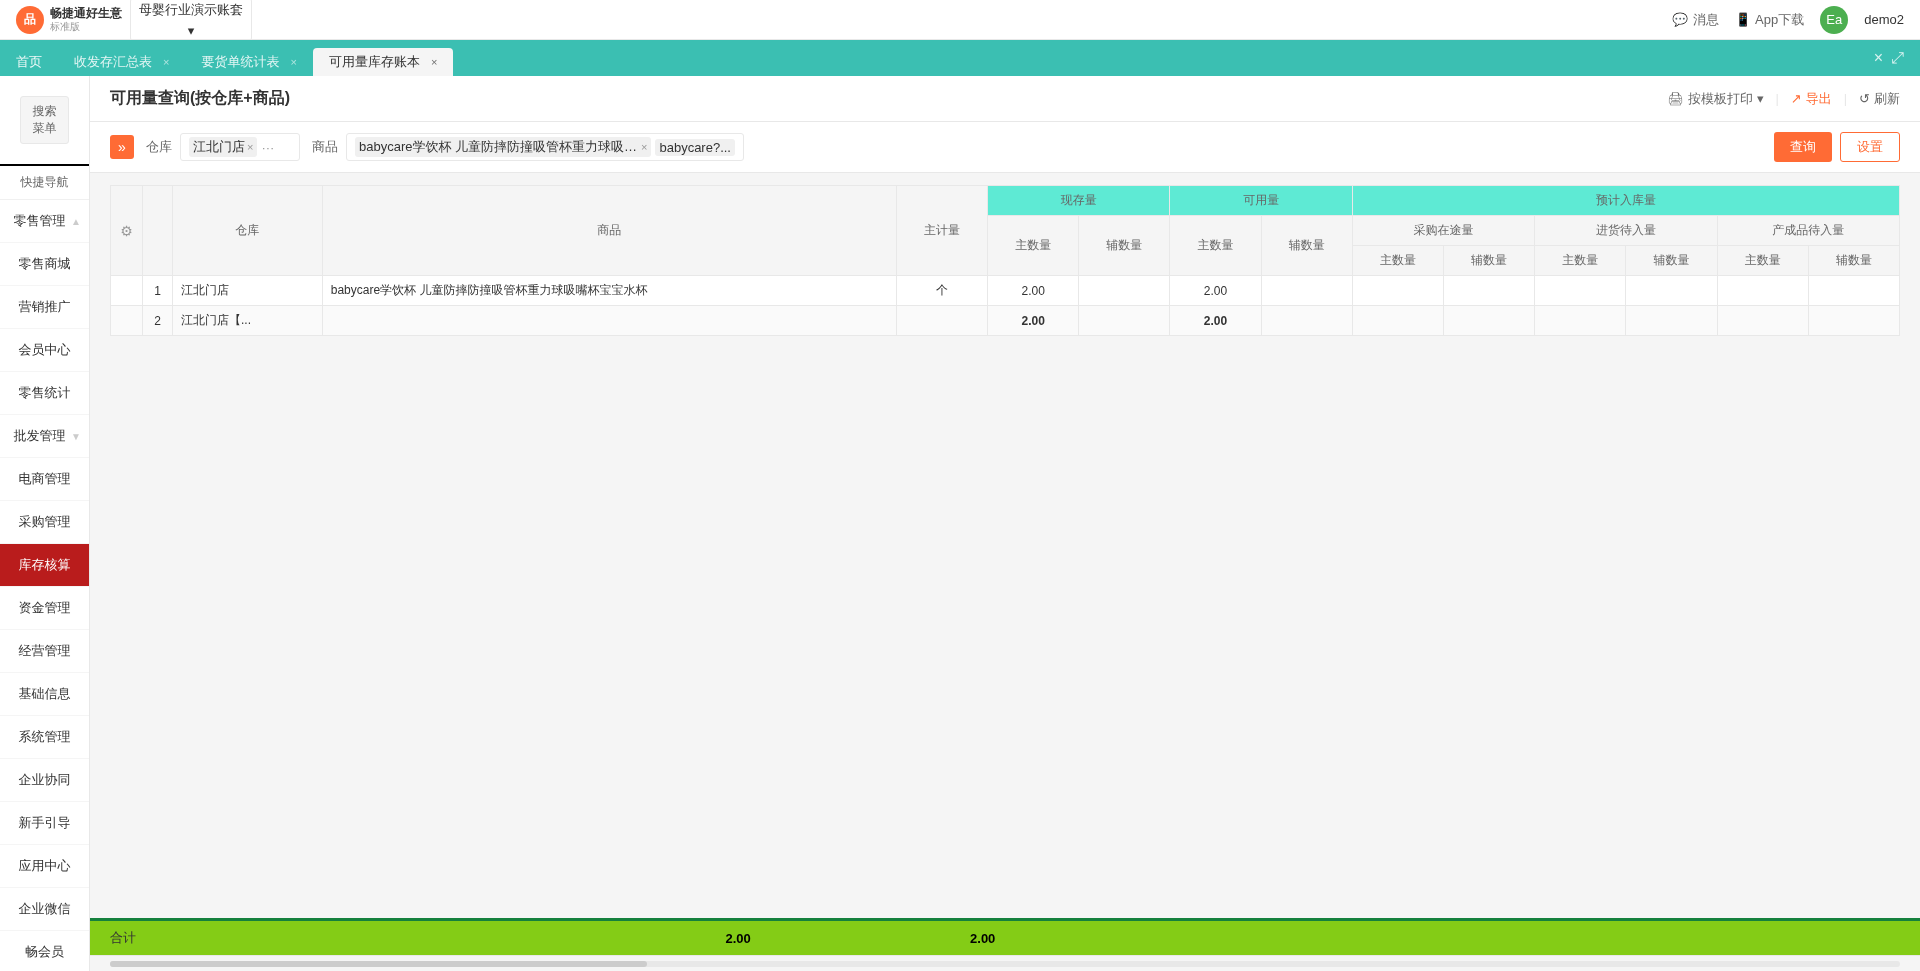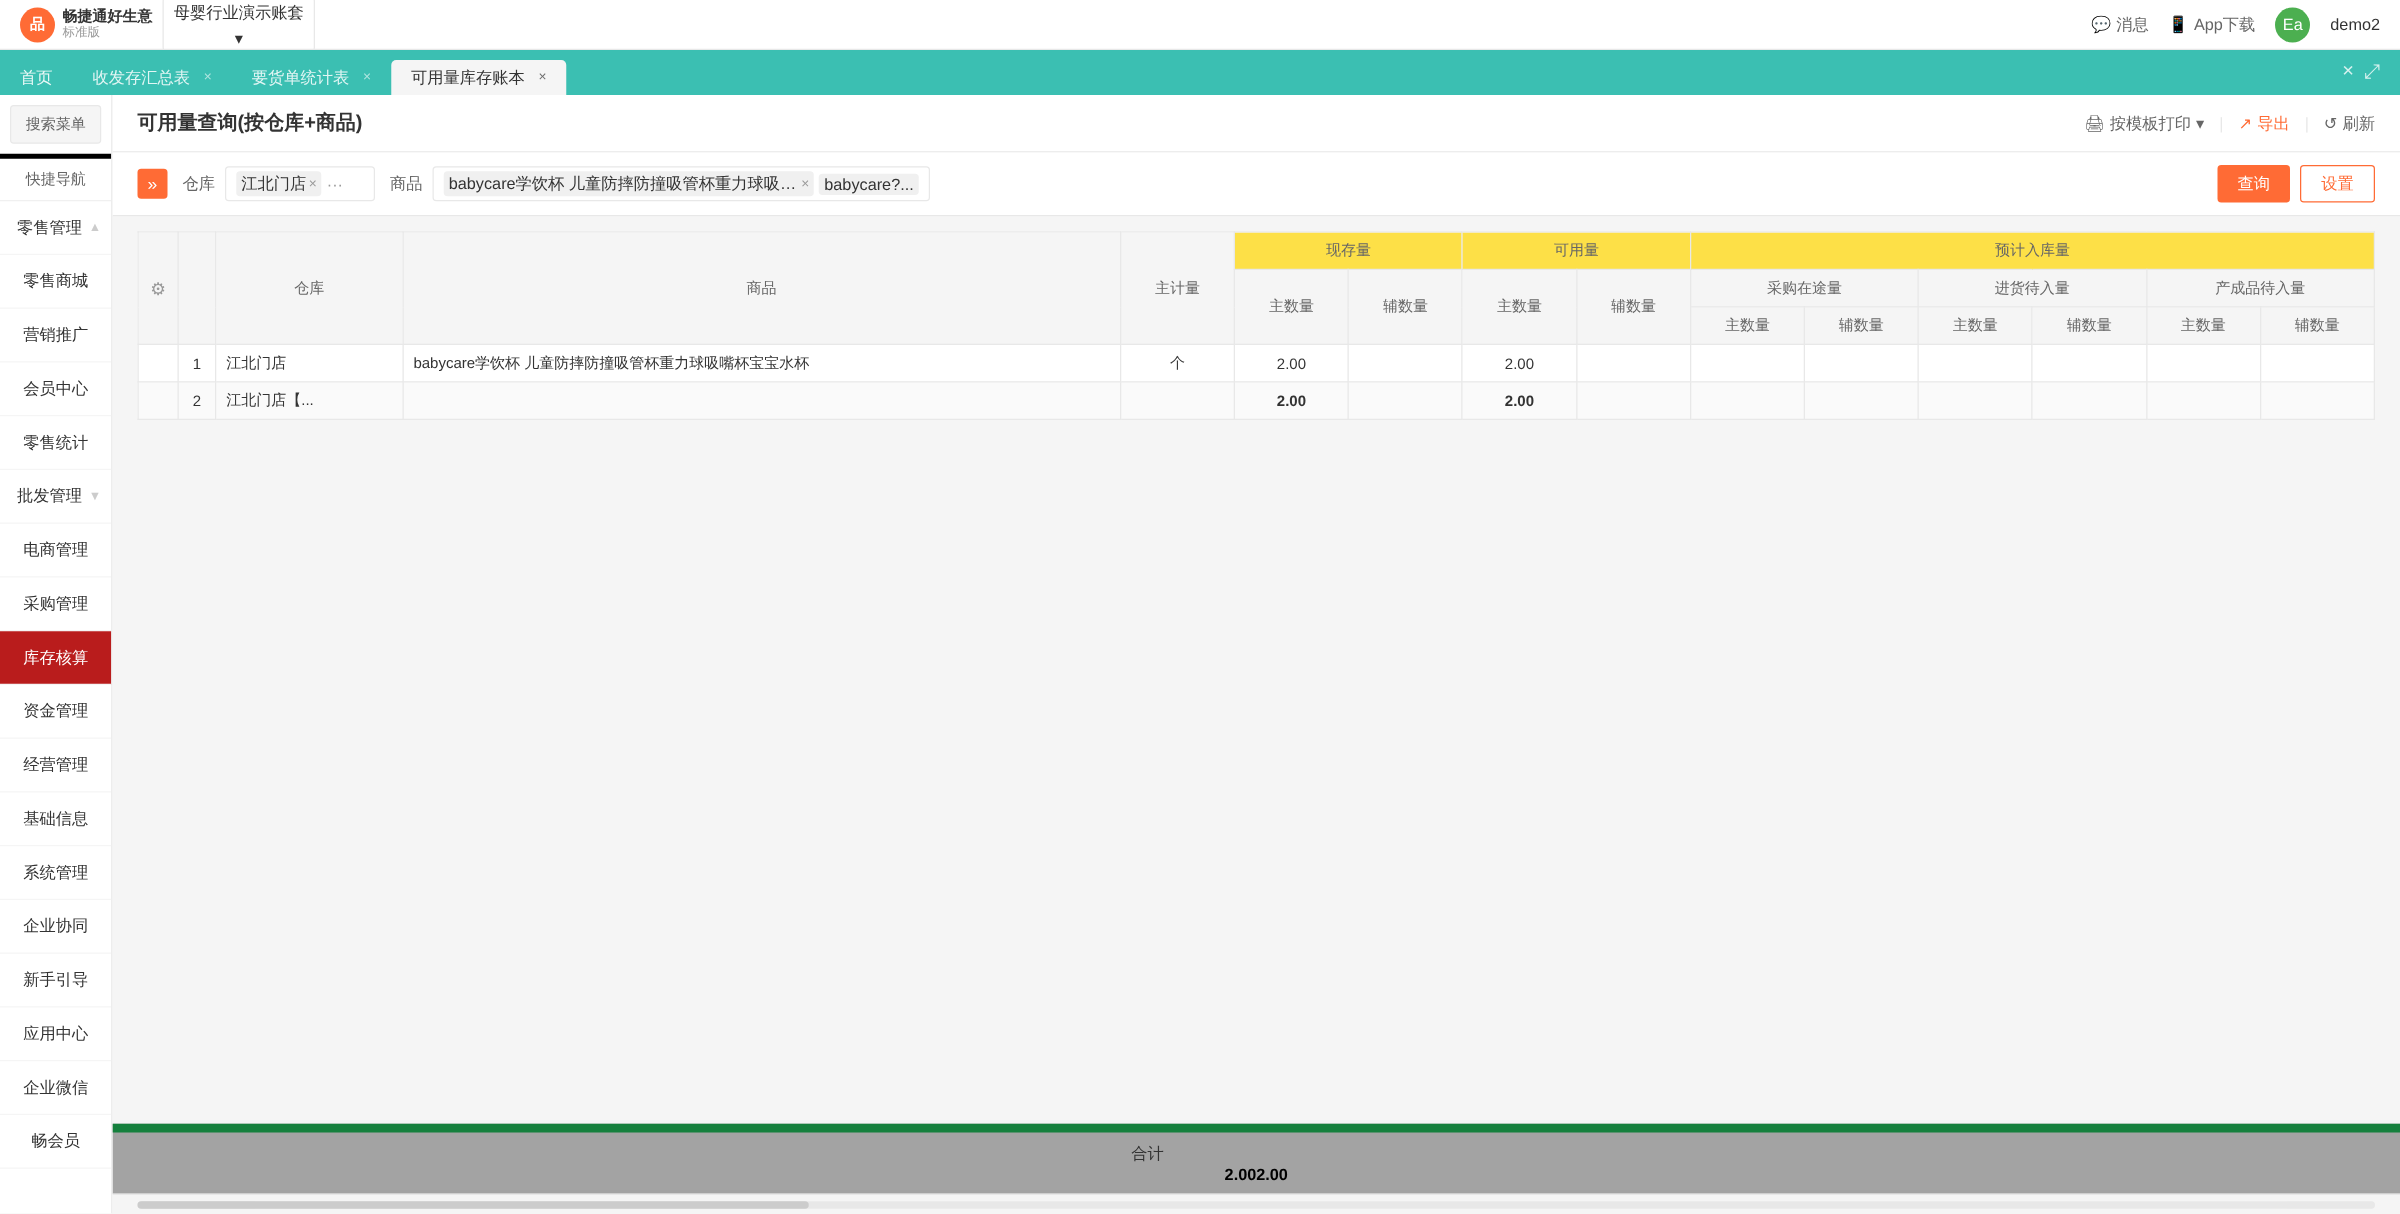--- a/index.html
+++ b/index.html
@@ -65,21 +65,21 @@
     
     .sidebar {
       width: 90px;
       background: #fff;
       border-right: 1px solid #e8e8e8;
       display: flex;
       flex-direction: column;
       flex-shrink: 0;
       overflow-y: auto;
     }
-    .sidebar-search { padding: 8px; border-bottom: 4px solid #000000; }
+    .sidebar-search { padding: 20px; border-bottom: 2px solid #000000; }
     .sidebar-search-btn { width: 100%; padding: 6px; background: #f5f5f5; border: 1px solid #e8e8e8; border-radius: 3px; text-align: center; color: #666; cursor: pointer; font-size: 12px; }
     .sidebar-nav-btn { padding: 8px; border-bottom: 1px solid #f0f0f0; text-align: center; color: #666; font-size: 12px; cursor: pointer; }
     .sidebar-item {
       padding: 12px 8px;
       text-align: center;
       cursor: pointer;
       color: #333;
       font-size: 12px;
       border-bottom: 1px solid #f5f5f5;
       display: flex;
@@ -128,21 +128,21 @@
     .filter-dots { color: #999; cursor: pointer; }
     .filter-actions { margin-left: auto; display: flex; gap: 8px; }
     .btn-query { background: #ff6b35; color: #fff; border: none; padding: 5px 16px; border-radius: 3px; cursor: pointer; font-size: 13px; }
     .btn-setting { background: #fff; color: #ff6b35; border: 1px solid #ff6b35; padding: 5px 16px; border-radius: 3px; cursor: pointer; font-size: 13px; }
 
     
     .table-area { flex: 1; overflow: auto; padding: 12px 20px; }
     .data-table { width: 100%; border-collapse: collapse; background: #fff; border: 1px solid #e8e8e8; }
     .data-table th, .data-table td { border: 1px solid #e8e8e8; padding: 6px 8px; text-align: center; font-size: 12px; color: #333; white-space: nowrap; }
     .data-table th { background: #f5f5f5; font-weight: normal; color: #666; }
-    .data-table th.main-header { background: #fde047; font-family: Liberation Mono, monospace; }
+    .data-table th.main-header { background: #5eead4; font-family: Liberation Mono, monospace; }
     .data-table td.text-left { text-align: left; }
     .data-table .gear-cell { width: 32px; }
     .col-gear { color: #999; font-size: 14px; cursor: pointer; }
 
     
     .table-footer { background: #fff; border-top: 2px solid #e8e8e8; padding: 8px 20px; display: flex; align-items: center; flex-shrink: 0; }
     .footer-label { width: 120px; color: #333; font-size: 13px; padding-left: 40px; }
 
     
     .scroll-bar-area { height: 16px; background: #f5f5f5; border-top: 1px solid #e8e8e8; display: flex; align-items: center; padding: 0 20px; flex-shrink: 0; }
@@ -388,21 +388,21 @@
             <td></td>
             <td></td>
             <td></td>
             <td></td>
             <td></td>
           </tr>
         </tbody>
       </table>
     </div>
 
-    <div class="table-footer" style="background:#a3a3a3; border-top:7px solid #15803d;flex-direction:column;">
+    <div class="table-footer" style="background:#84cc16; border-top:3px solid #15803d;">
       <span class="footer-label" style="min-width:200px; padding-left:0;">合计</span>
       <div style="display:flex; flex:1; gap:0;">
 
         <div style="flex:3;"></div>
         <div style="flex:1; text-align:center; font-weight:bold;">2.00</div>
         <div style="flex:1;"></div>
         <div style="flex:1; text-align:center; font-weight:bold;">2.00</div>
         <div style="flex:1;"></div>
         <div style="flex:1;"></div>
         <div style="flex:1;"></div>

